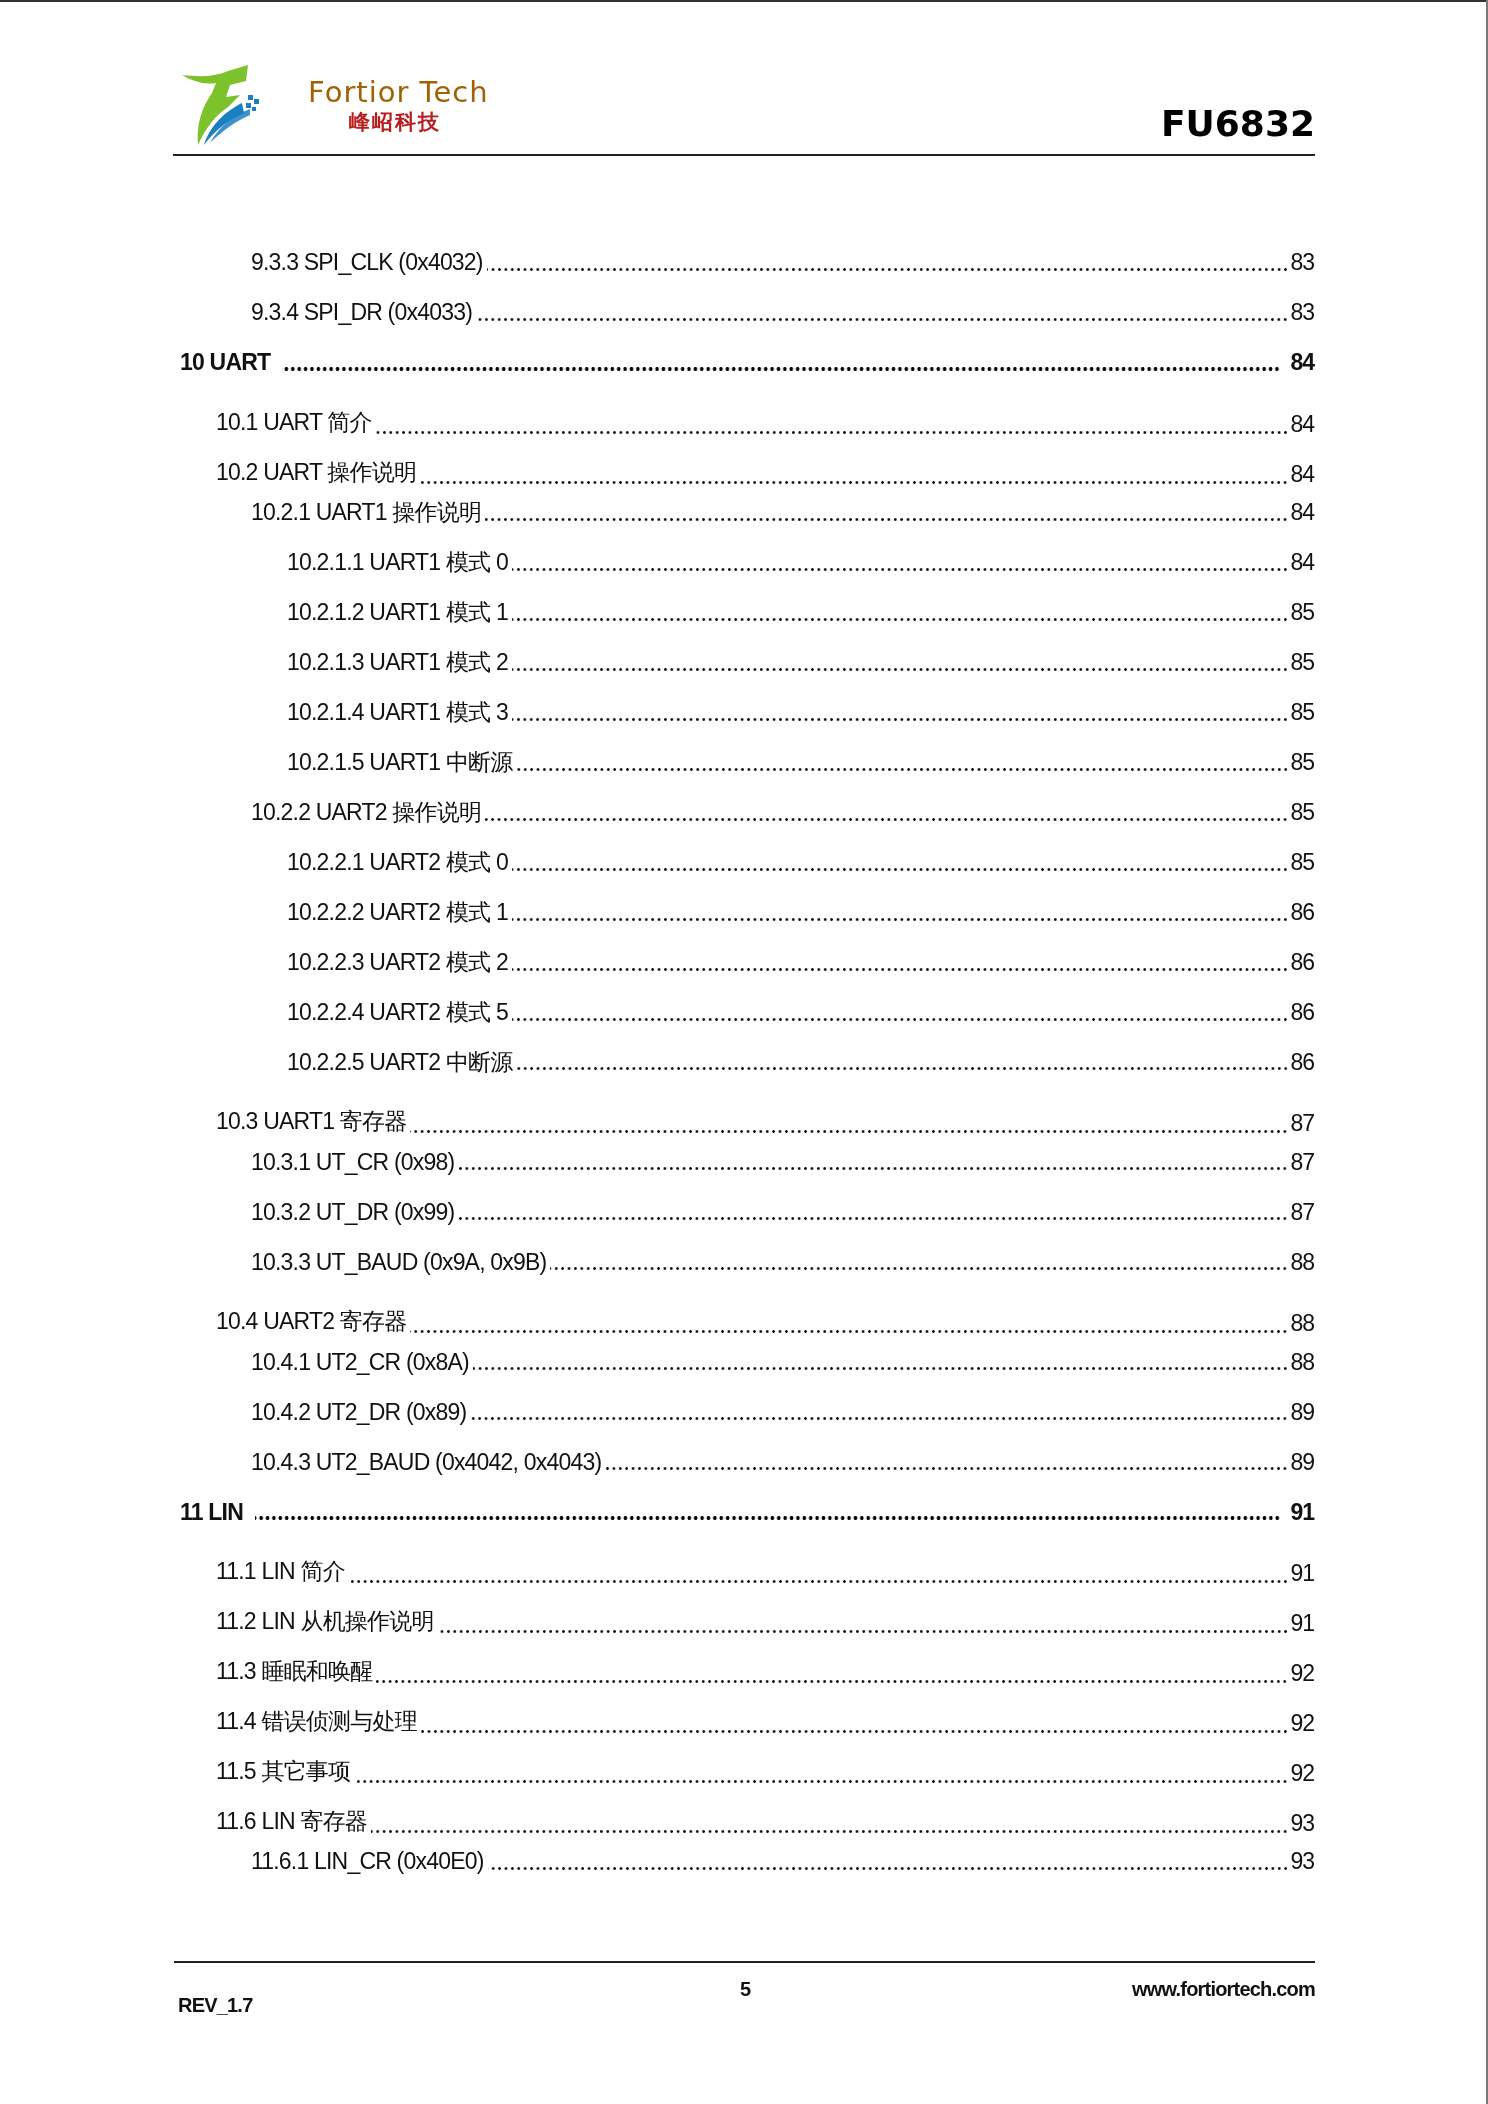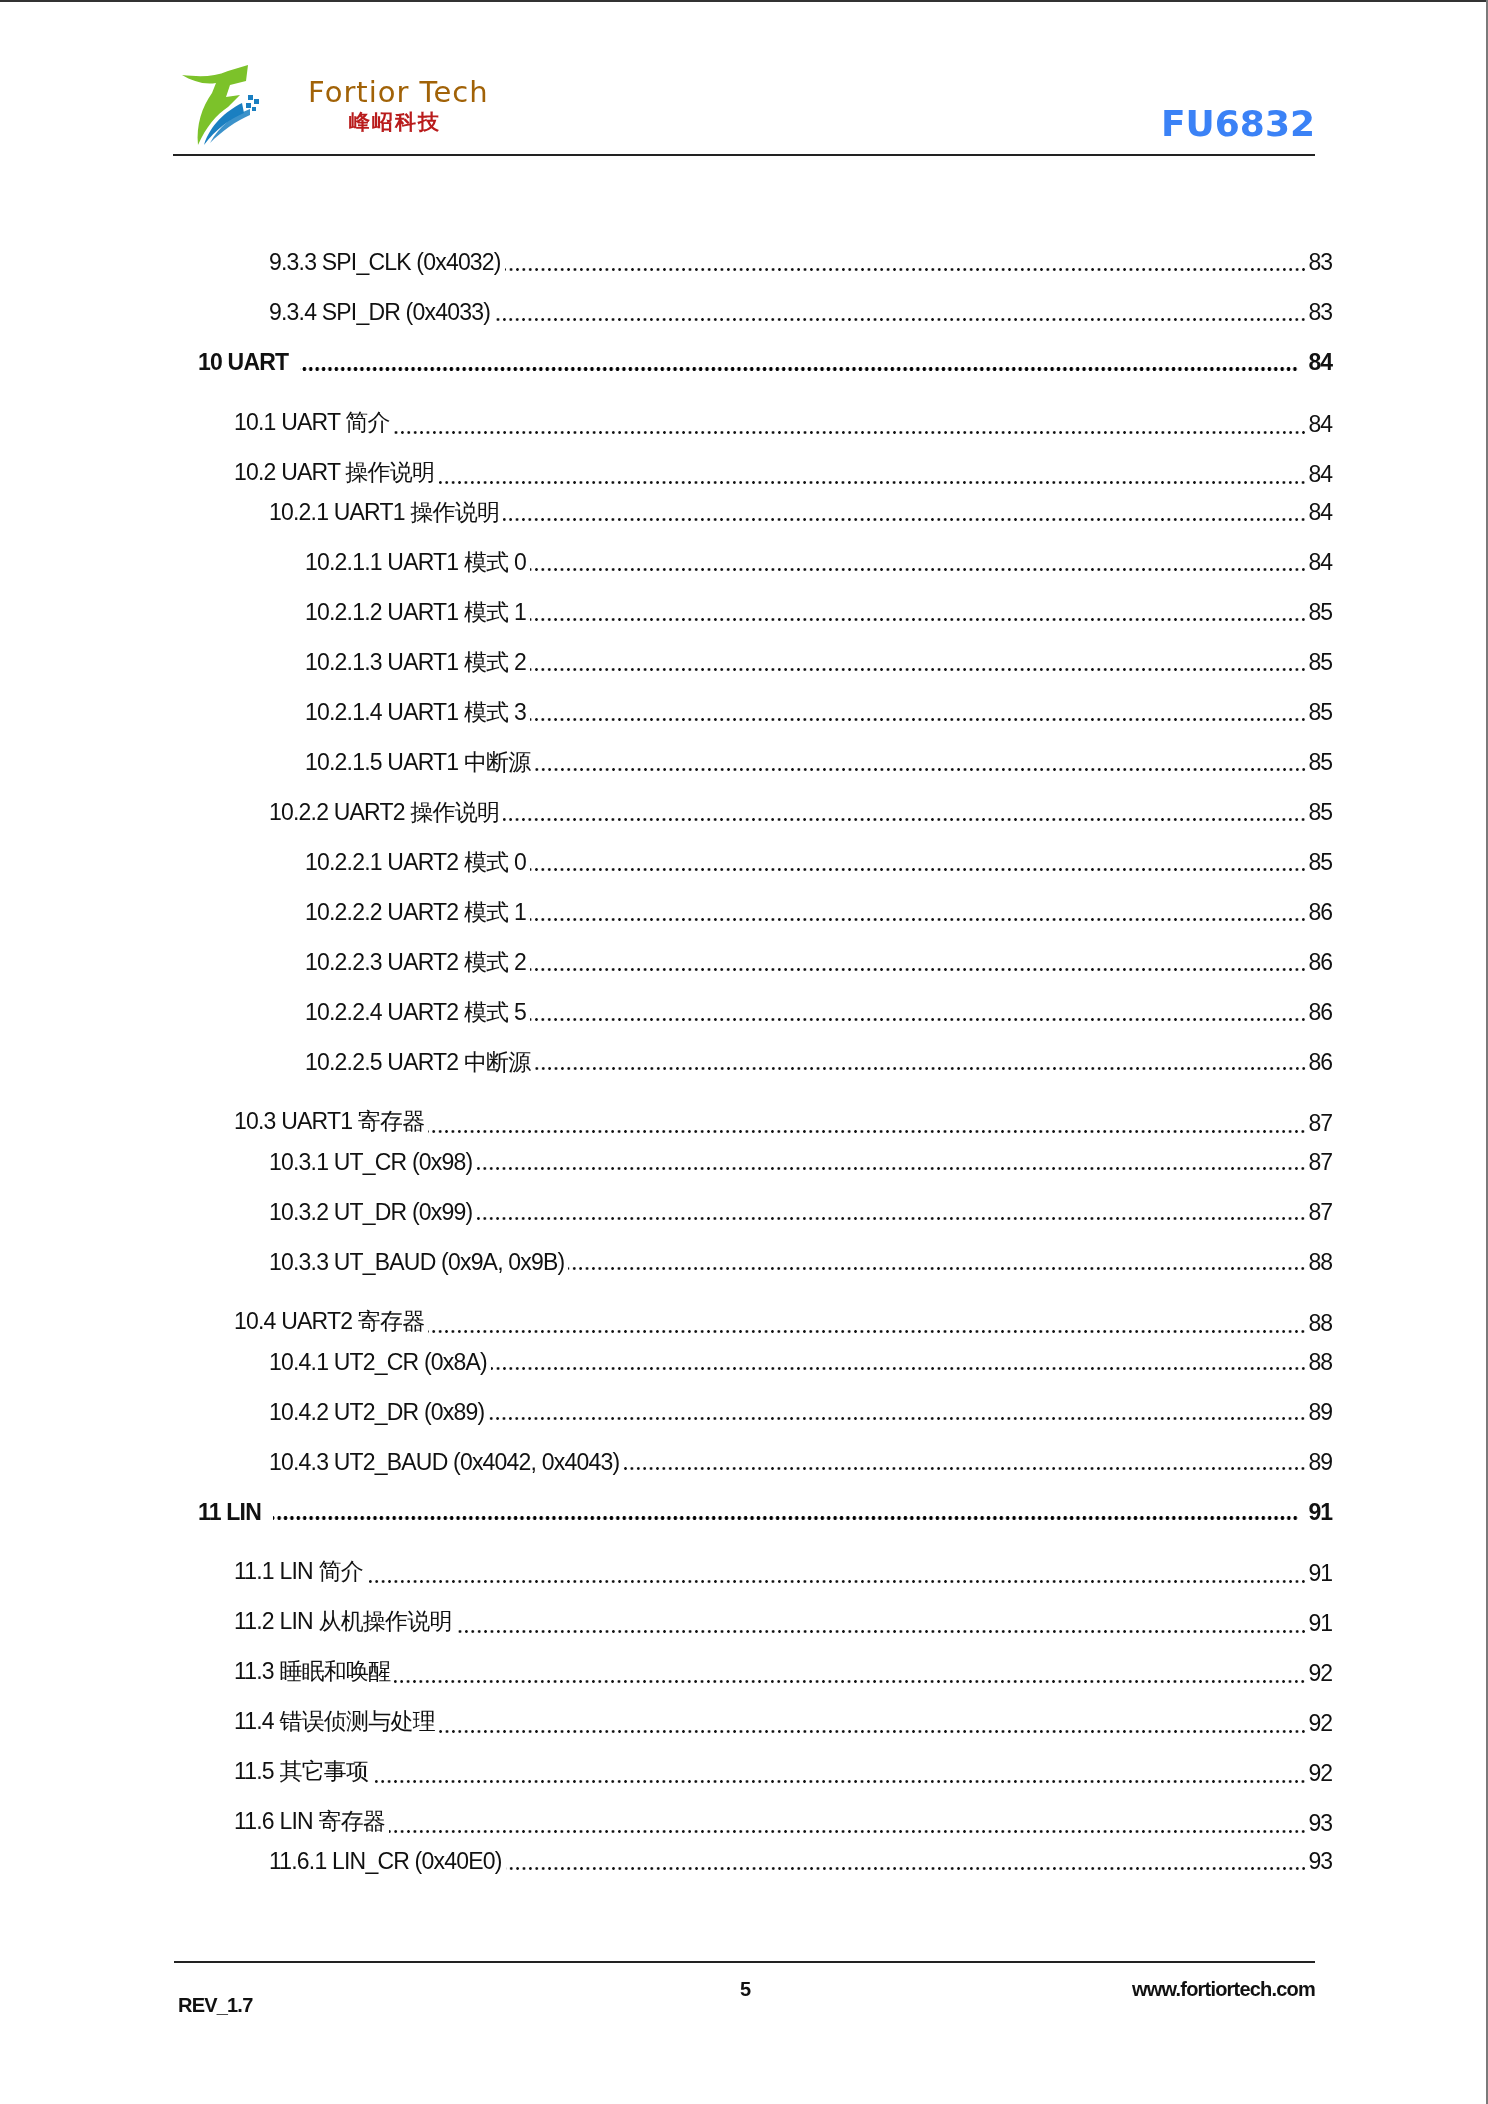--- a/index.html
+++ b/index.html
@@ -8,24 +8,24 @@
   .page-border-top { position: absolute; left: 0; top: 0; width: 1488px; height: 2px; background: #333; }
   .page-border-right { position: absolute; right: 0; top: 0; width: 2px; height: 2104px; background: #7a7a7a; }
 
   .header { position: absolute; left: 173px; top: 55px; width: 1142px; height: 100px; }
   .logo-mark { position: absolute; left: 7px; top: 8px; width: 112px; height: 84px; }
   .logo-text-en { position: absolute; left: 135px; top: 20px; font-family: "DejaVu Sans", sans-serif;
                   font-size: 29px; color: #a16207; letter-spacing: 1px; white-space: nowrap; }
   .logo-text-cn { position: absolute; left: 176px; top: 53px; font-family: "DejaVu Sans", sans-serif;
                   font-size: 21px; font-weight: bold; color: #b91c1c; letter-spacing: 2px; white-space: nowrap; }
   .doc-title { position: absolute; right: 0; top: 48px; font-family: "DejaVu Sans", sans-serif;
-               font-size: 36px; font-weight: bold; color: #3b82f6; letter-spacing: 0px; margin-left: 33px; }
+               font-size: 36px; font-weight: bold; color: #000000; letter-spacing: 0px; margin-left: 33px; }
   .header-rule { position: absolute; left: 173px; top: 154px; width: 1142px; height: 2px; background: #222; }
 
-  .toc { position: absolute; left: 198px; top: 238px; width: 1134px; }
+  .toc { position: absolute; left: 180px; top: 238px; width: 1134px; }
   .toc-row { position: relative; height: 49.97px; display: flex; align-items: center;
              font-size: 23px; letter-spacing: -0.8px; white-space: nowrap; }
   .toc-row.lvl1 { padding-left: 0; font-weight: bold; gap: 8px; }
   .toc-row.lvl2 { padding-left: 36px; align-items: flex-end; }
   .toc-row.lvl3 { padding-left: 71px; }
   .toc-row.lvl4 { padding-left: 107px; }
   .toc-title { flex: 0 0 auto; padding-right: 4px; }
   .toc-leader { flex: 1 1 auto; overflow: hidden; height: 24px; position: relative; }
   .toc-leader::before { content: ""; position: absolute; left: 0; right: 0; bottom: 4px; height: 3px;
              background-image: radial-gradient(circle, #111 1.2px, transparent 1.5px);

